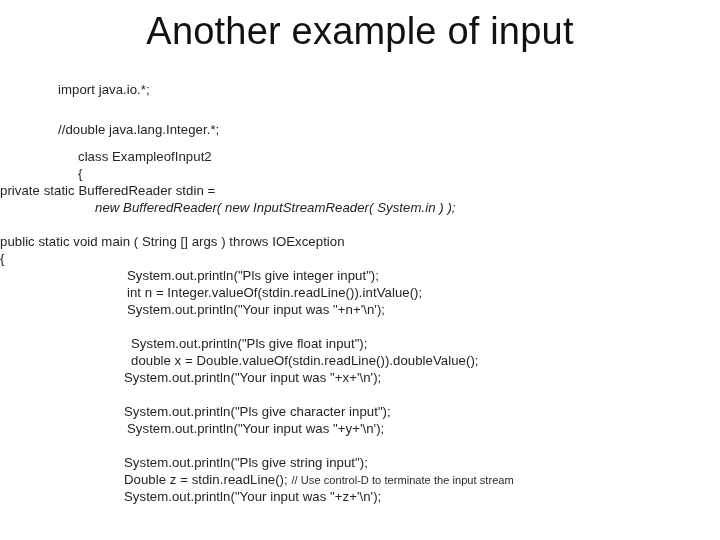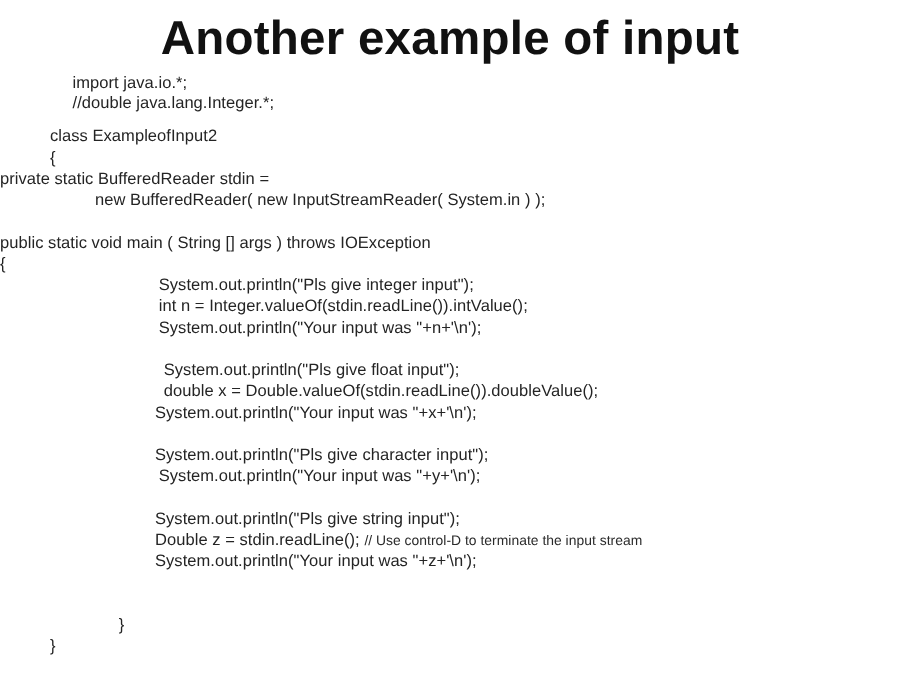--- a/index.html
+++ b/index.html
@@ -20,21 +20,21 @@
 
   
   #slide-title {
     position: absolute;
     left: 0;
     top: 8px;
     width: 720px;
     text-align: center;
     font-size: 38px;
     line-height: 46px;
-    font-weight: 700;
+    font-weight: 400;
     letter-spacing: 0.2px;
     color: #111111;
     white-space: nowrap;
   }
 
   
   #code-body {
     position: absolute;
     left: 0;
     top: 58px;
@@ -50,33 +50,34 @@
     white-space: pre;
     letter-spacing: 0.05px;
   }
 
   .code-line.blank {
     height: 17px;
   }
 
   
   .ind-0  { padding-left: 58px;  }
-  .ind-1  { padding-left: 40px;  }
+  .ind-1  { padding-left: 78px;  }
   .ind-2  {  }
-  .ind-3  { padding-left: 76px; }
+  .ind-3  { padding-left: 95px; font-style: italic; }
   .ind-5  { padding-left: 124px; }
   .ind-6  { padding-left: 127px; }
   .ind-7  { padding-left: 131px; }
   .ind-8  { padding-left: 95px;  }
 
   
   .import-line {
     font-size: 13.2px;
     line-height: 16px;
     height: 16px;
+    margin-top: 24px;
   }
 
   
   .code-comment {
     font-size: 11.1px;
     letter-spacing: 0.02px;
     color: #2a2a2a;
   }
 </style>
 </head>

